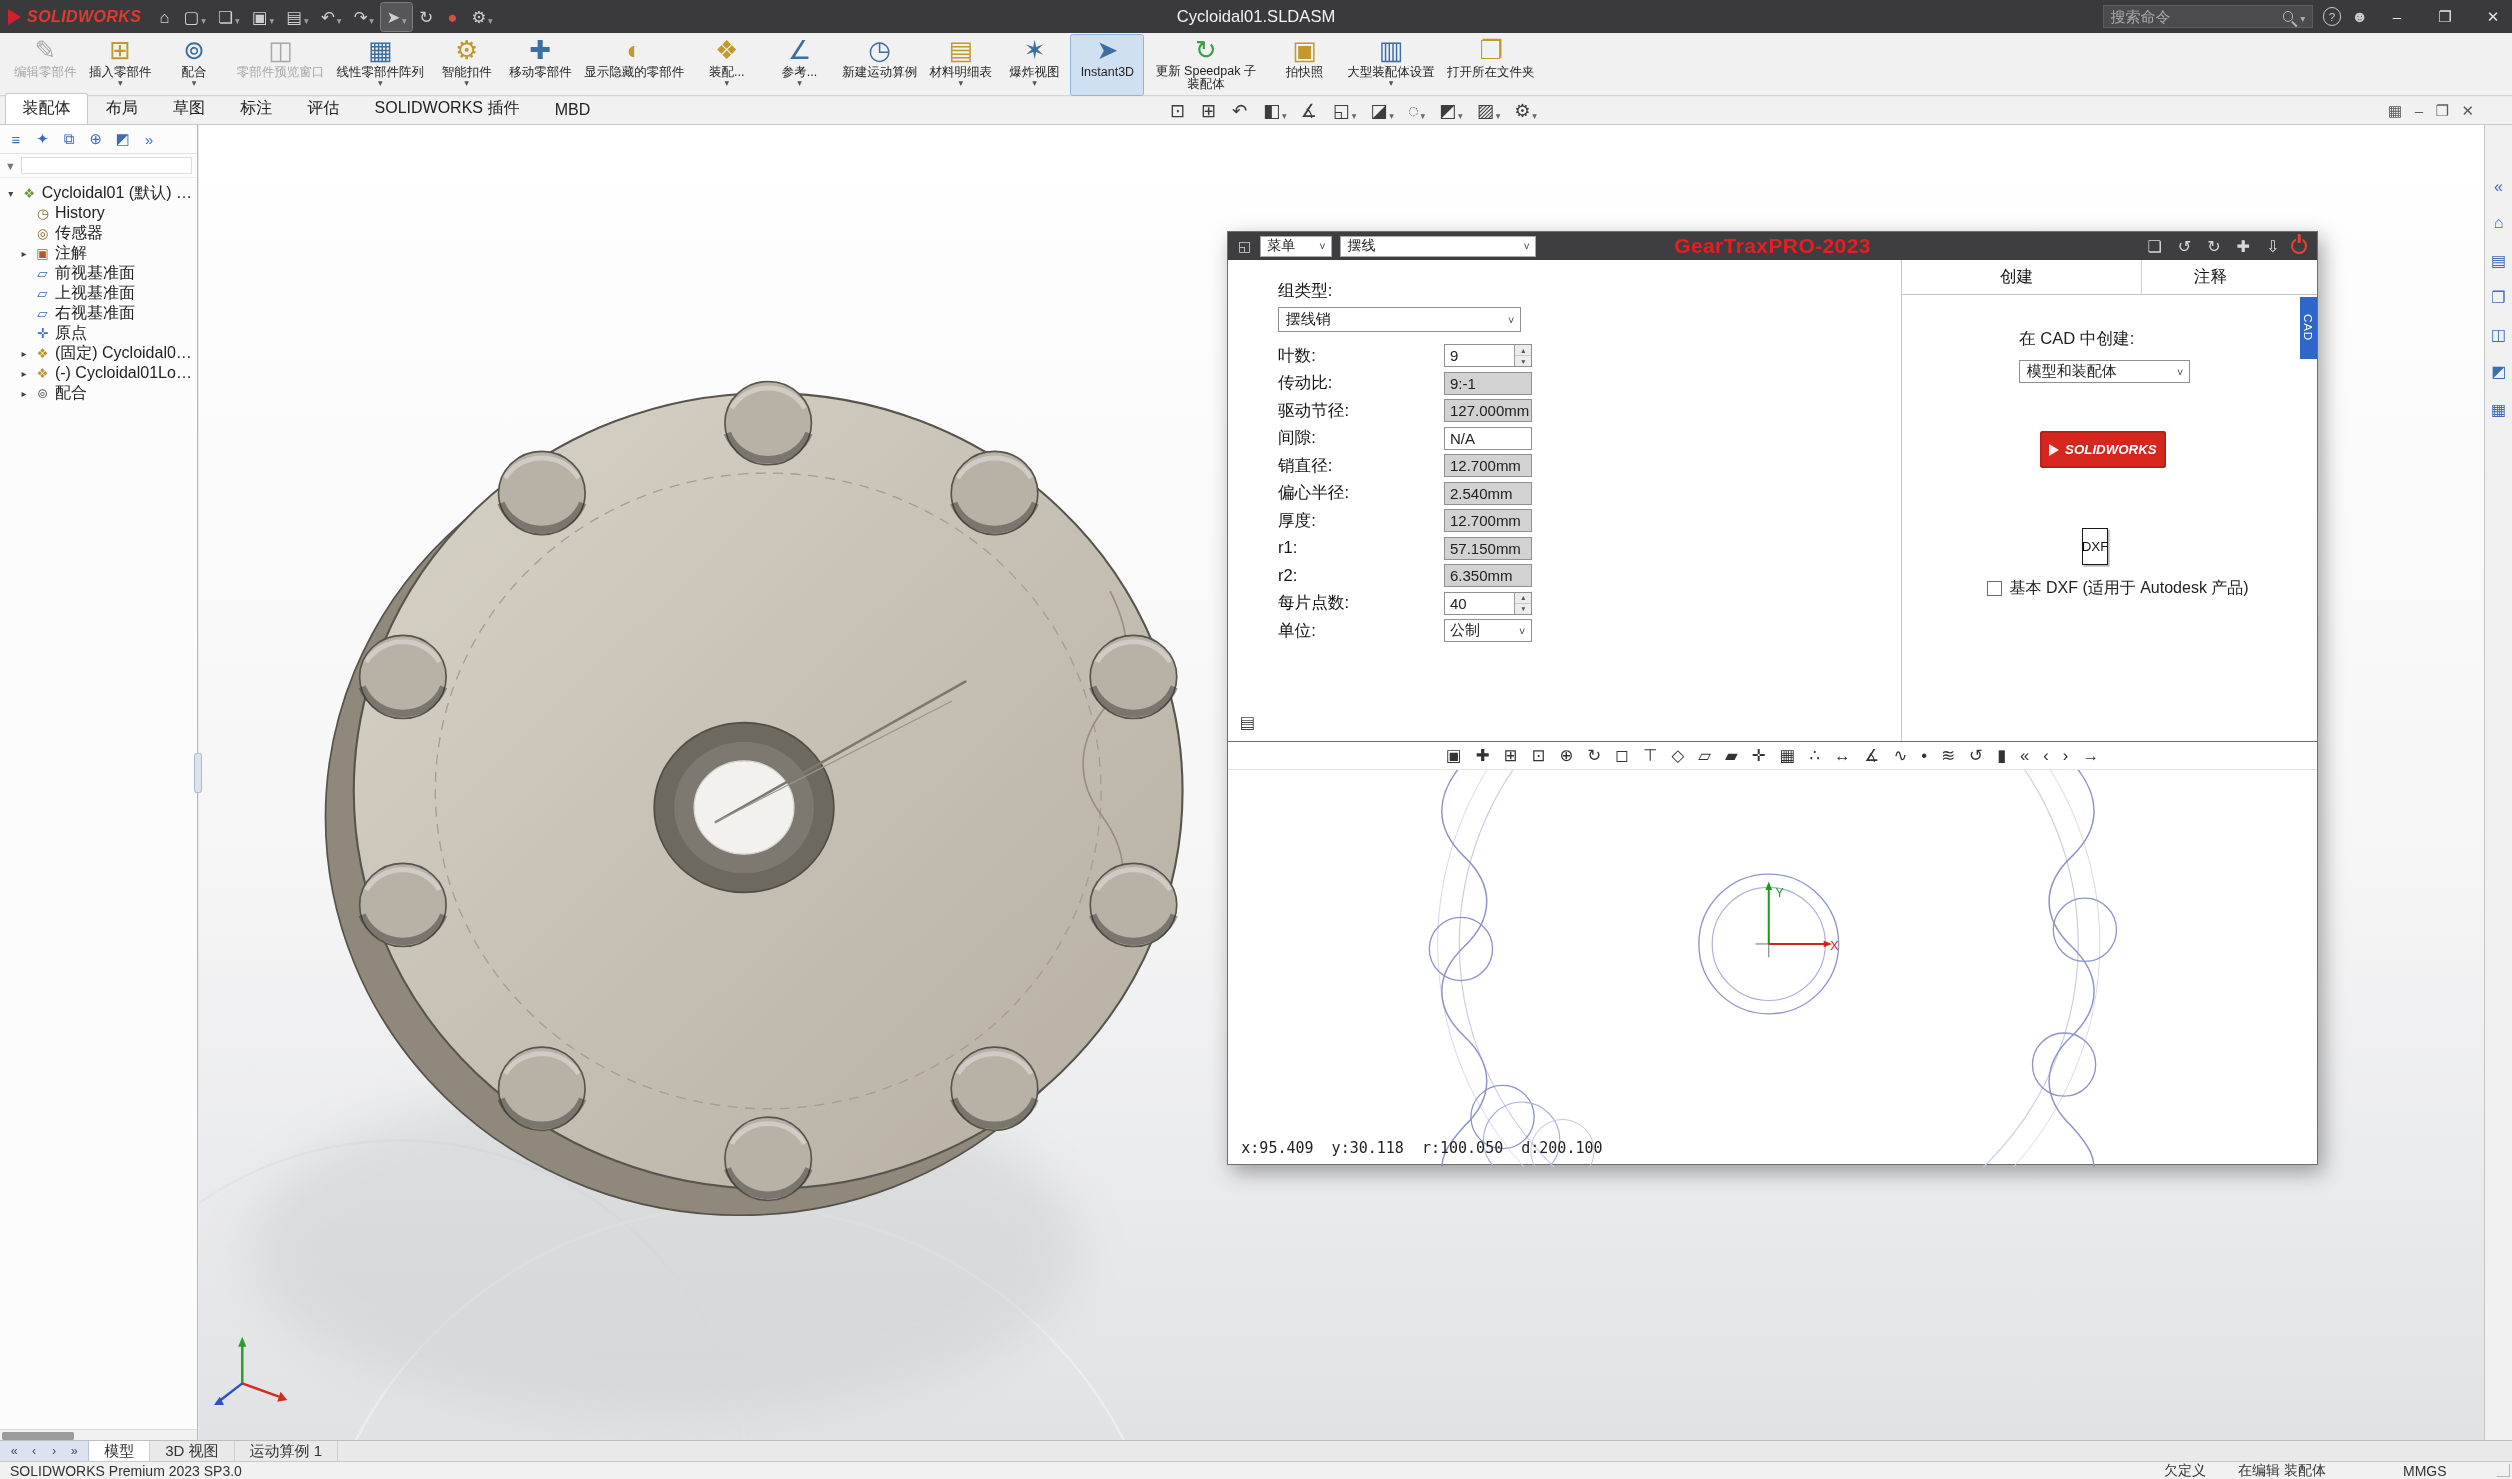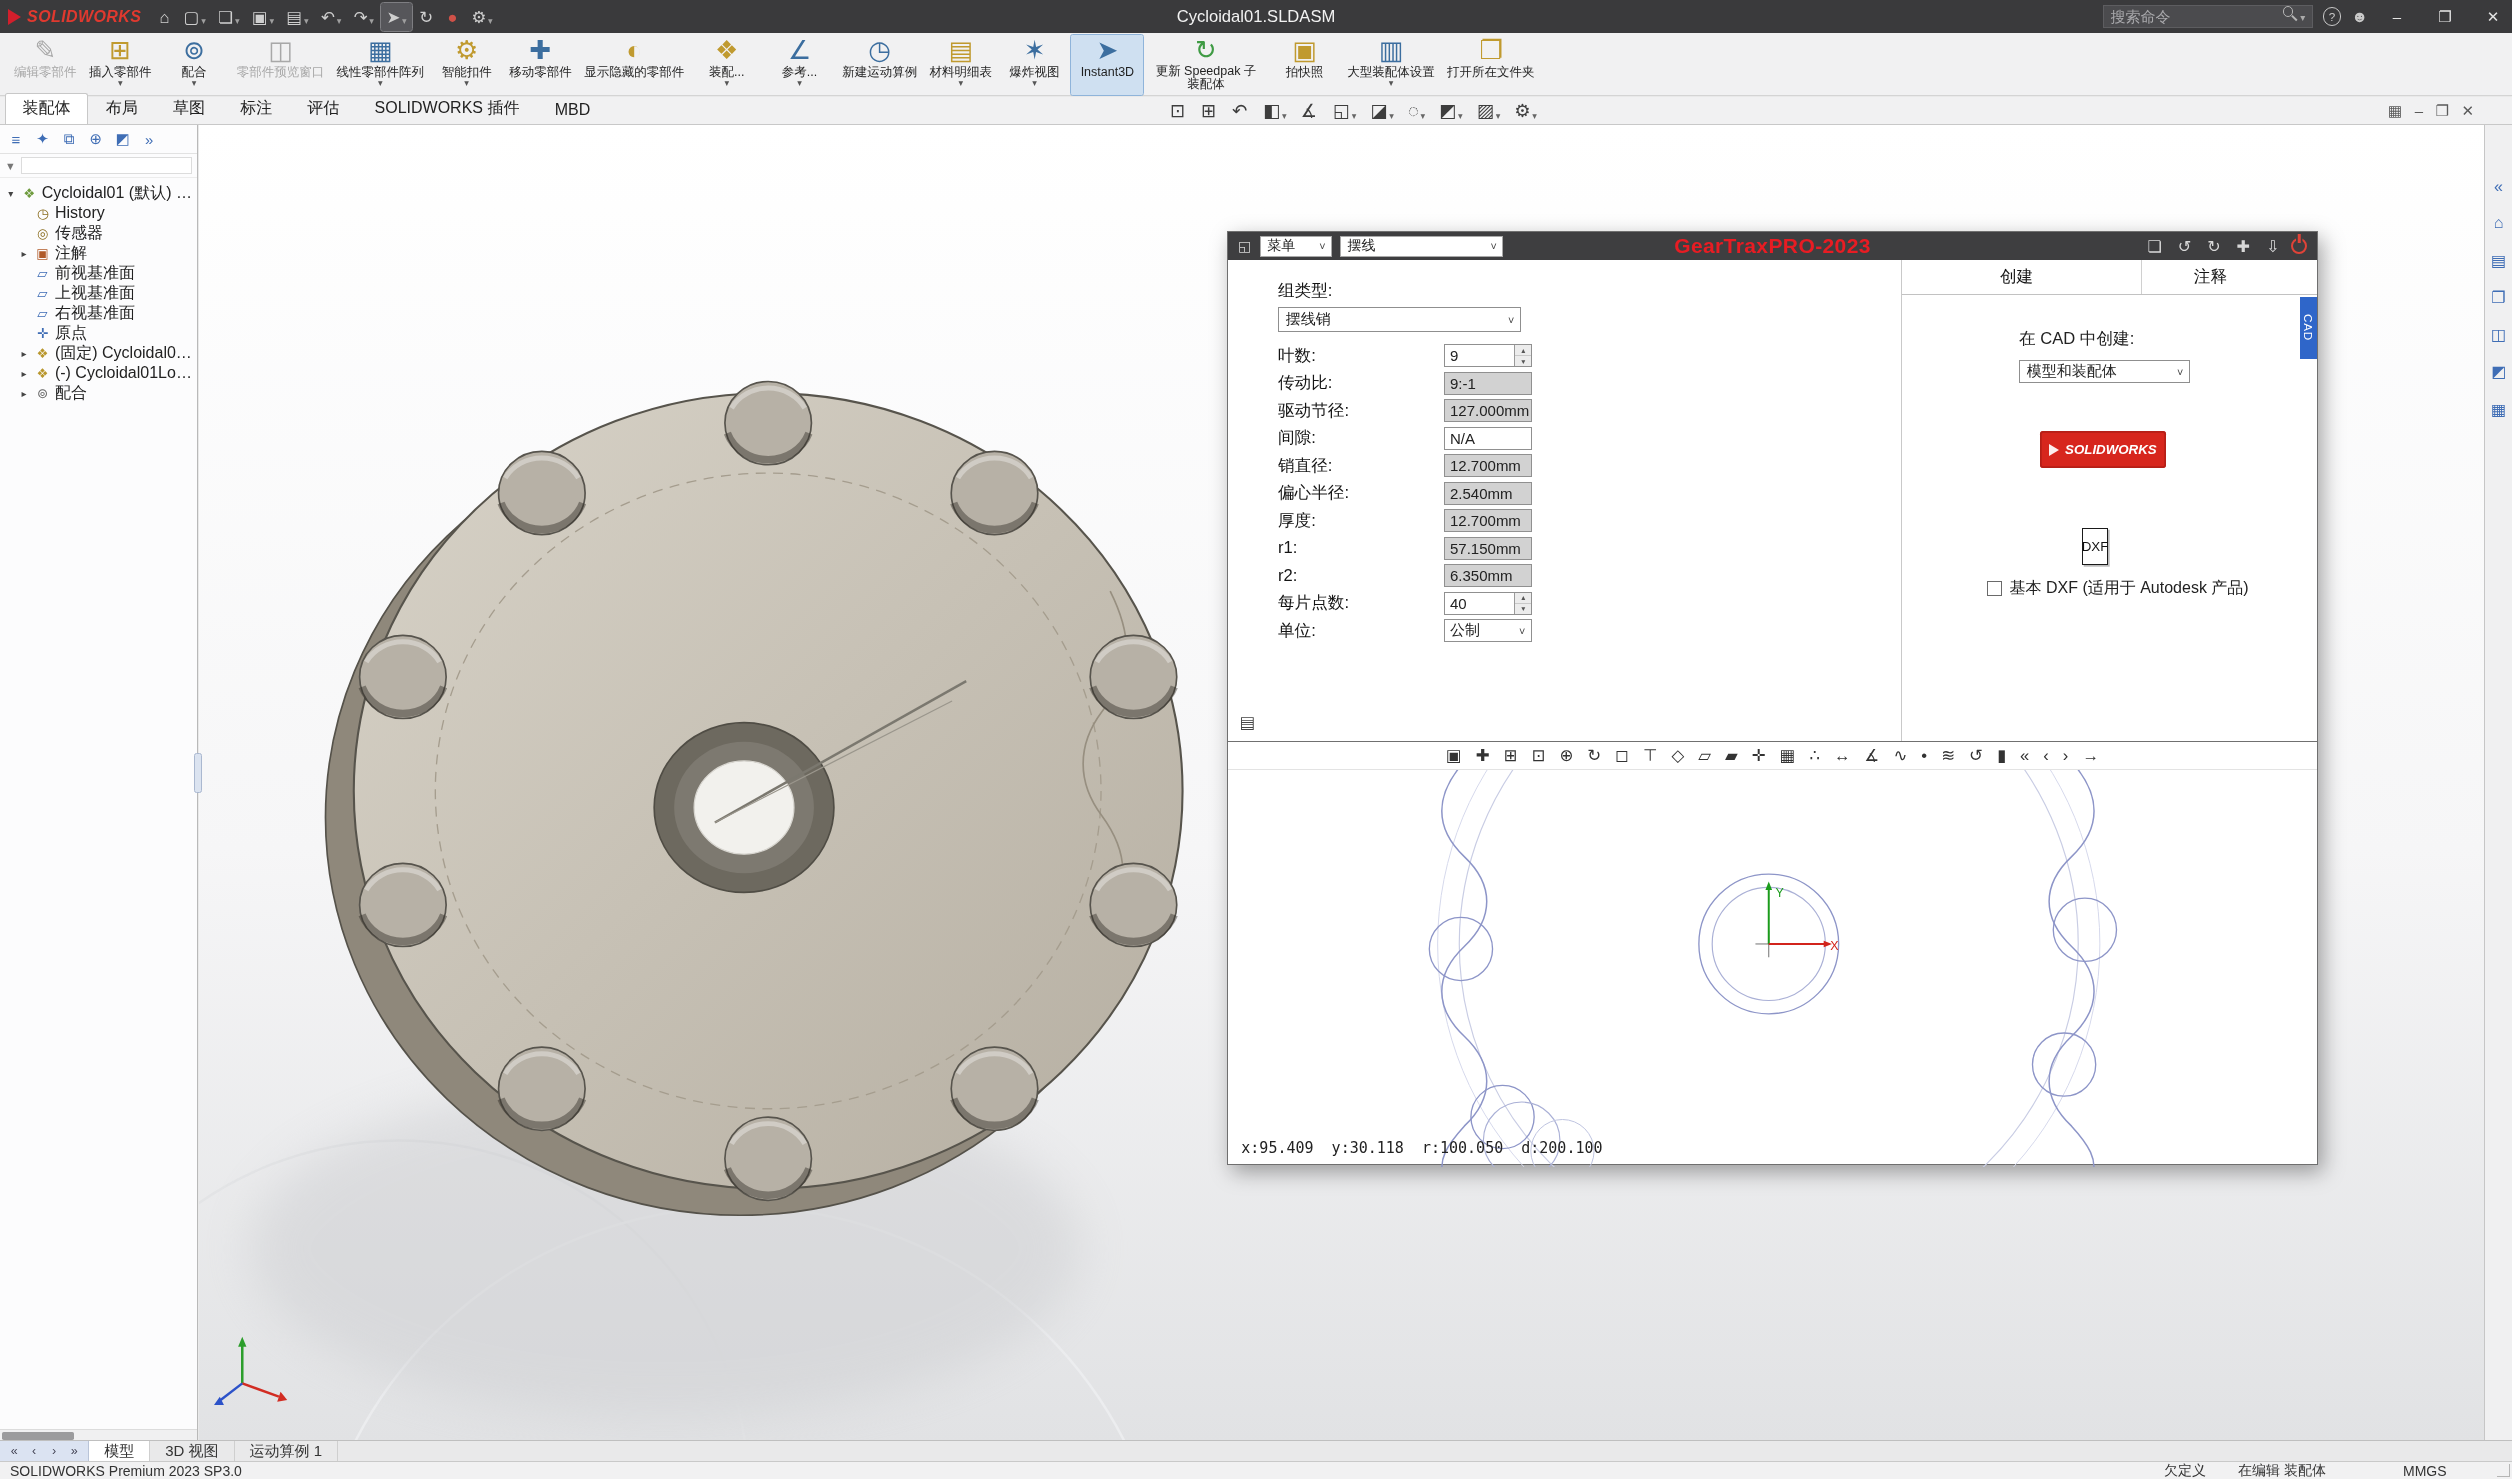--- a/index.html
+++ b/index.html
@@ -11,21 +11,21 @@
   .titlebar{position:absolute;left:0;top:0;right:0;height:33px;background:#3a3a3c;display:flex;align-items:center;color:#d8d8d8;padding:0 0 0 8.3px;z-index:70}
   .tb-logo{display:flex;align-items:center;gap:5.8px;margin-right:13.3px}
   .tb-logo-mark{width:0;height:0;border-top:8.3px solid transparent;border-bottom:8.3px solid transparent;border-left:13.3px solid #d21f2c}
   .tb-logo-text{color:#e0392f;font-weight:bold;font-style:italic;font-size:16px;letter-spacing:0.4px}
   .tb-icons{display:flex;align-items:center;gap:2.5px}
   .tb-icon{display:flex;align-items:flex-end;gap:1.7px;padding:2.5px 5px;border-radius:2.5px;font-size:16.6px;color:#cfcfcf;height:28px}
   .tb-icon .caret{font-size:9.2px;color:#9f9f9f;line-height:13.3px}
   .tb-icon[data-state="active"]{background:#56565a;outline:0.8px solid #7e7e82}
   .tb-title{position:absolute;left:50%;transform:translateX(-50%);font-size:16.6px;color:#f2f2f2;white-space:nowrap}
   .tb-right{margin-left:auto;display:flex;align-items:center;gap:10px}
-  .tb-search{display:flex;background:#4b4b4e;border:0.8px solid #5d5d60;height:23px;width:210px;padding:0 6.7px;gap:6.7px}
+  .tb-search{display:flex;align-items:center;background:#4b4b4e;border:0.8px solid #5d5d60;height:23px;width:210px;padding:0 6.7px;gap:6.7px}
   .tb-search-input{flex:1;background:transparent;border:none;outline:none;color:#ddd;font-size:15px;font-family:inherit;min-width:0}
   .tb-search-input::placeholder{color:#a9a9ac}
   .mag{width:10.8px;height:10.8px;border:1.7px solid #b5b5b5;border-radius:50%;position:relative;flex:0 0 auto}
   .mag::after{content:"";position:absolute;width:6.7px;height:1.7px;background:#b5b5b5;transform:rotate(45deg);right:-5px;bottom:-3.3px}
   .sdd::after{content:"▾";font-size:10px;color:#aaa}
   .help-circle{width:18.3px;height:18.3px;border:1.7px solid #c9c9c9;border-radius:50%;display:flex;align-items:center;justify-content:center;font-size:11.7px;color:#c9c9c9}
   .user-glyph{font-size:16px;color:#c9c9c9}
   .winbtn{width:38px;height:33px;display:flex;align-items:center;justify-content:center;font-size:15px;color:#e4e4e4}
   .winbtn.close{background:transparent}
 
@@ -74,21 +74,21 @@
   .taskpane{position:absolute;right:0;top:125px;width:28px;height:1316px;background:#f0f0f1;border-left:0.8px solid #c6c6c6;display:flex;flex-direction:column;align-items:center;padding-top:53px;gap:18.3px;z-index:30}
   .tp-icon{font-size:16px;color:#3f6db5}
 
   
   .geartrax{position:absolute;left:1227px;top:231px;width:1091px;height:934px;background:#fff;border:0.8px solid #6f6f6f;box-shadow:5px 6.7px 20px rgba(0,0,0,.35);z-index:80;display:flex;flex-direction:column}
   .gt-title{height:28px;background:#3e3e40;display:flex;align-items:center;gap:8.3px;padding:0 10px;position:relative;flex:0 0 auto}
   .gt-winicon{color:#d5d5d5;font-size:14px}
   .gt-dd{background:#fff;border:0.8px solid #a9a9a9;height:21px;display:flex;align-items:center;font-size:14px;color:#222;padding:0 20px 0 6.7px;position:relative}
   .gt-dd::after{content:"˅";position:absolute;right:5px;font-size:10.8px;color:#444}
   .gt-dd.menu{width:72px}
-  .gt-dd.type{width:163px}
+  .gt-dd.type{width:196px}
   .gt-dialog-title{position:absolute;left:50%;transform:translateX(-50%);color:#e81c23;font-weight:bold;font-size:21px;letter-spacing:0.4px;white-space:nowrap}
   .gt-title-icons{margin-left:auto;display:flex;align-items:center;gap:16px;color:#d8d8d8;font-size:16px}
   .power{width:16px;height:16px;border:2.5px solid #e04338;border-radius:50%;position:relative;margin-left:3.3px}
   .power::after{content:"";position:absolute;left:50%;top:-5.8px;transform:translateX(-50%);width:2.5px;height:9.2px;background:#e04338;box-shadow:0 0 0 1.7px #3e3e40}
   .gt-body{flex:0 0 481px;display:flex;position:relative;background:#fff}
   .gt-form{width:674px;border-right:0.8px solid #c9c9c9;padding:20px 0 0 50px;position:relative}
   .flabel{font-size:16.6px;color:#141414}
   .gt-block{margin-bottom:10px}
   .gt-block .flabel{margin-bottom:5px}
   .gt-wide{width:243px;height:25px;border:0.8px solid #8f8f8f;background:#fff;display:flex;align-items:center;padding:0 21.6px 0 6.7px;font-size:15px;position:relative}

